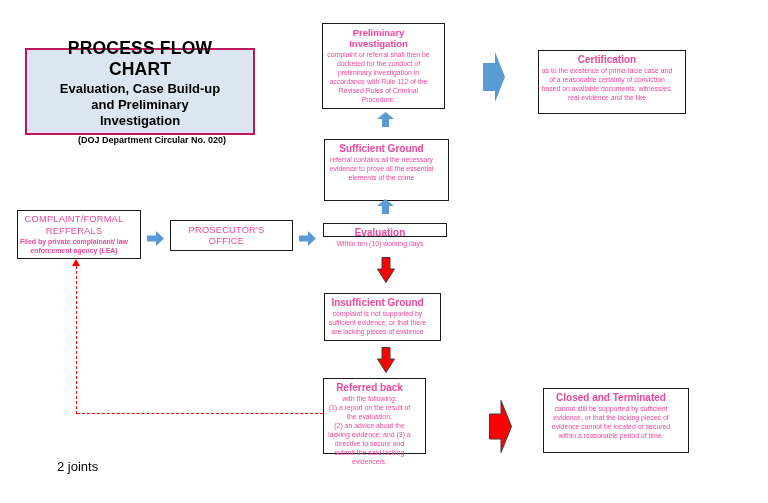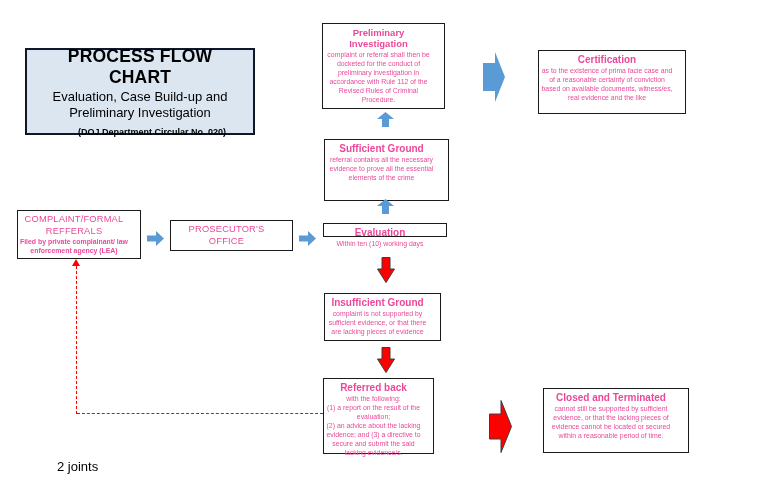--- a/index.html
+++ b/index.html
@@ -10,34 +10,34 @@
   .box { position:absolute; border:1.5px solid #1a1a1a; background:#fff; text-align:center;
          display:flex; flex-direction:column; justify-content:flex-start; align-items:center;
          padding:3px 12px 2px 2px; color:#ec4899; }
   .bt  { font-weight:bold; font-size:9.5px; line-height:1.2; }
   .bt-lg { font-weight:bold; font-size:10px; line-height:1.2; }
   .caps { font-weight:normal; font-size:9.3px; line-height:1.25; letter-spacing:0.2px; }
   .bb  { font-size:6.9px; line-height:1.3; margin-top:1px; }
   .bb.bold { font-weight:bold; }
 
   .title-box { position:absolute; left:25px; top:48px; width:230px; height:87px;
-    background:var(--title_box_bg); border:2px solid #0f172a; text-align:center;
+    background:var(--title_box_bg); border:2px solid #be185d; text-align:center;
     display:flex; flex-direction:column; justify-content:center; align-items:center; padding:4px 24px; }
   .title-box .h1 { font-weight:bold; font-size:17.5px; letter-spacing:0.2px; }
-  .title-box .h2 { font-weight:normal; font-size:13px; line-height:1.25; margin-top:1px; }
+  .title-box .h2 { font-weight:bold; font-size:13px; line-height:1.25; margin-top:1px; }
   .title-box .h3 { font-weight:bold; font-size:9px; margin-top:6px;margin-left:24px; }
 
   .b-complaint    { left:17px;  top:210px; width:124px; height:49px; }
-  .b-prosecutor   { left:170px; top:220px; width:123px; height:31px; justify-content:center; }
+  .b-prosecutor   { left:170px; top:220px; width:123px; height:31px; justify-content:flex-end; }
   .b-evaluation   { left:323px; top:223px; width:124px; height:14px; }
   .b-sufficient   { left:324px; top:139px; width:125px; height:62px; }
   .b-preliminary  { left:322px; top:23px;  width:123px; height:86px; }
   .b-certification{ left:538px; top:50px;  width:148px; height:64px; border-width:1.3px; }
   .b-insufficient { left:324px; top:293px; width:117px; height:48px; }
-  .b-referred     { left:323px; top:378px; width:111px; height:76px; }
+  .b-referred     { left:323px; top:378px; width:103px; height:76px; }
   .b-closed       { left:543px; top:388px; width:146px; height:65px; border-width:1.3px; }
 
   .arrow { position:absolute; }
   .blue-arrow polygon { fill:var(--accent_blue); }
   .red-arrow  polygon { fill:var(--accent_red); stroke:#3d3d3d; stroke-width:1; }
 
   .dash-v { position:absolute; left:76px; top:266px; height:148px; width:0;
             border-left:1.6px dashed var(--accent_red); }
   .dash-h { position:absolute; left:77px; top:413px; width:246px; height:0;
             border-top:1.6px dashed var(--accent_red); }

